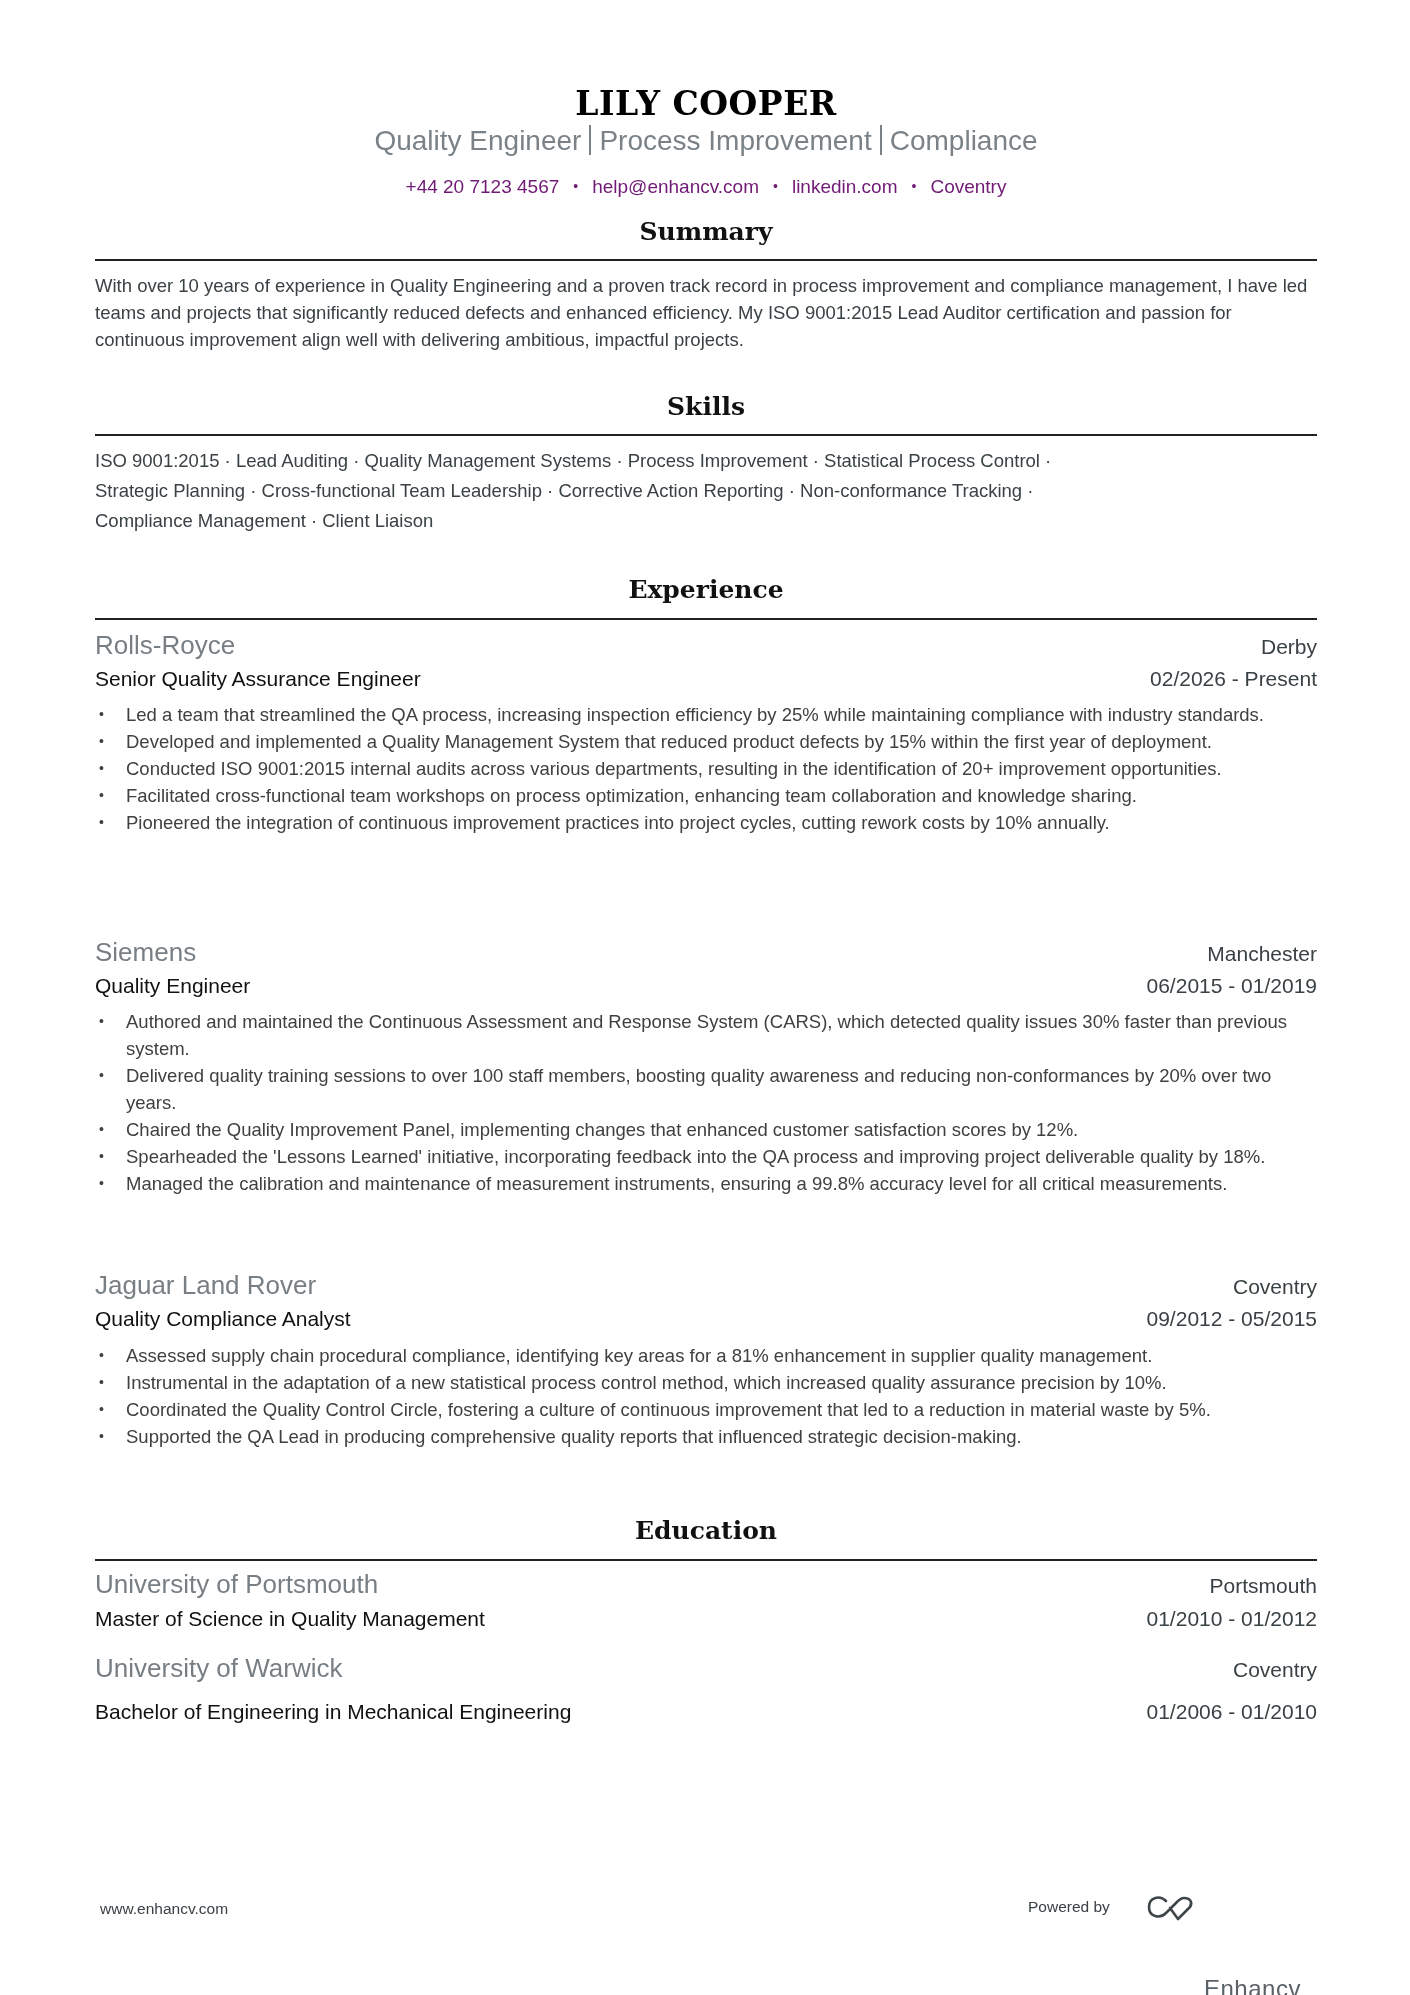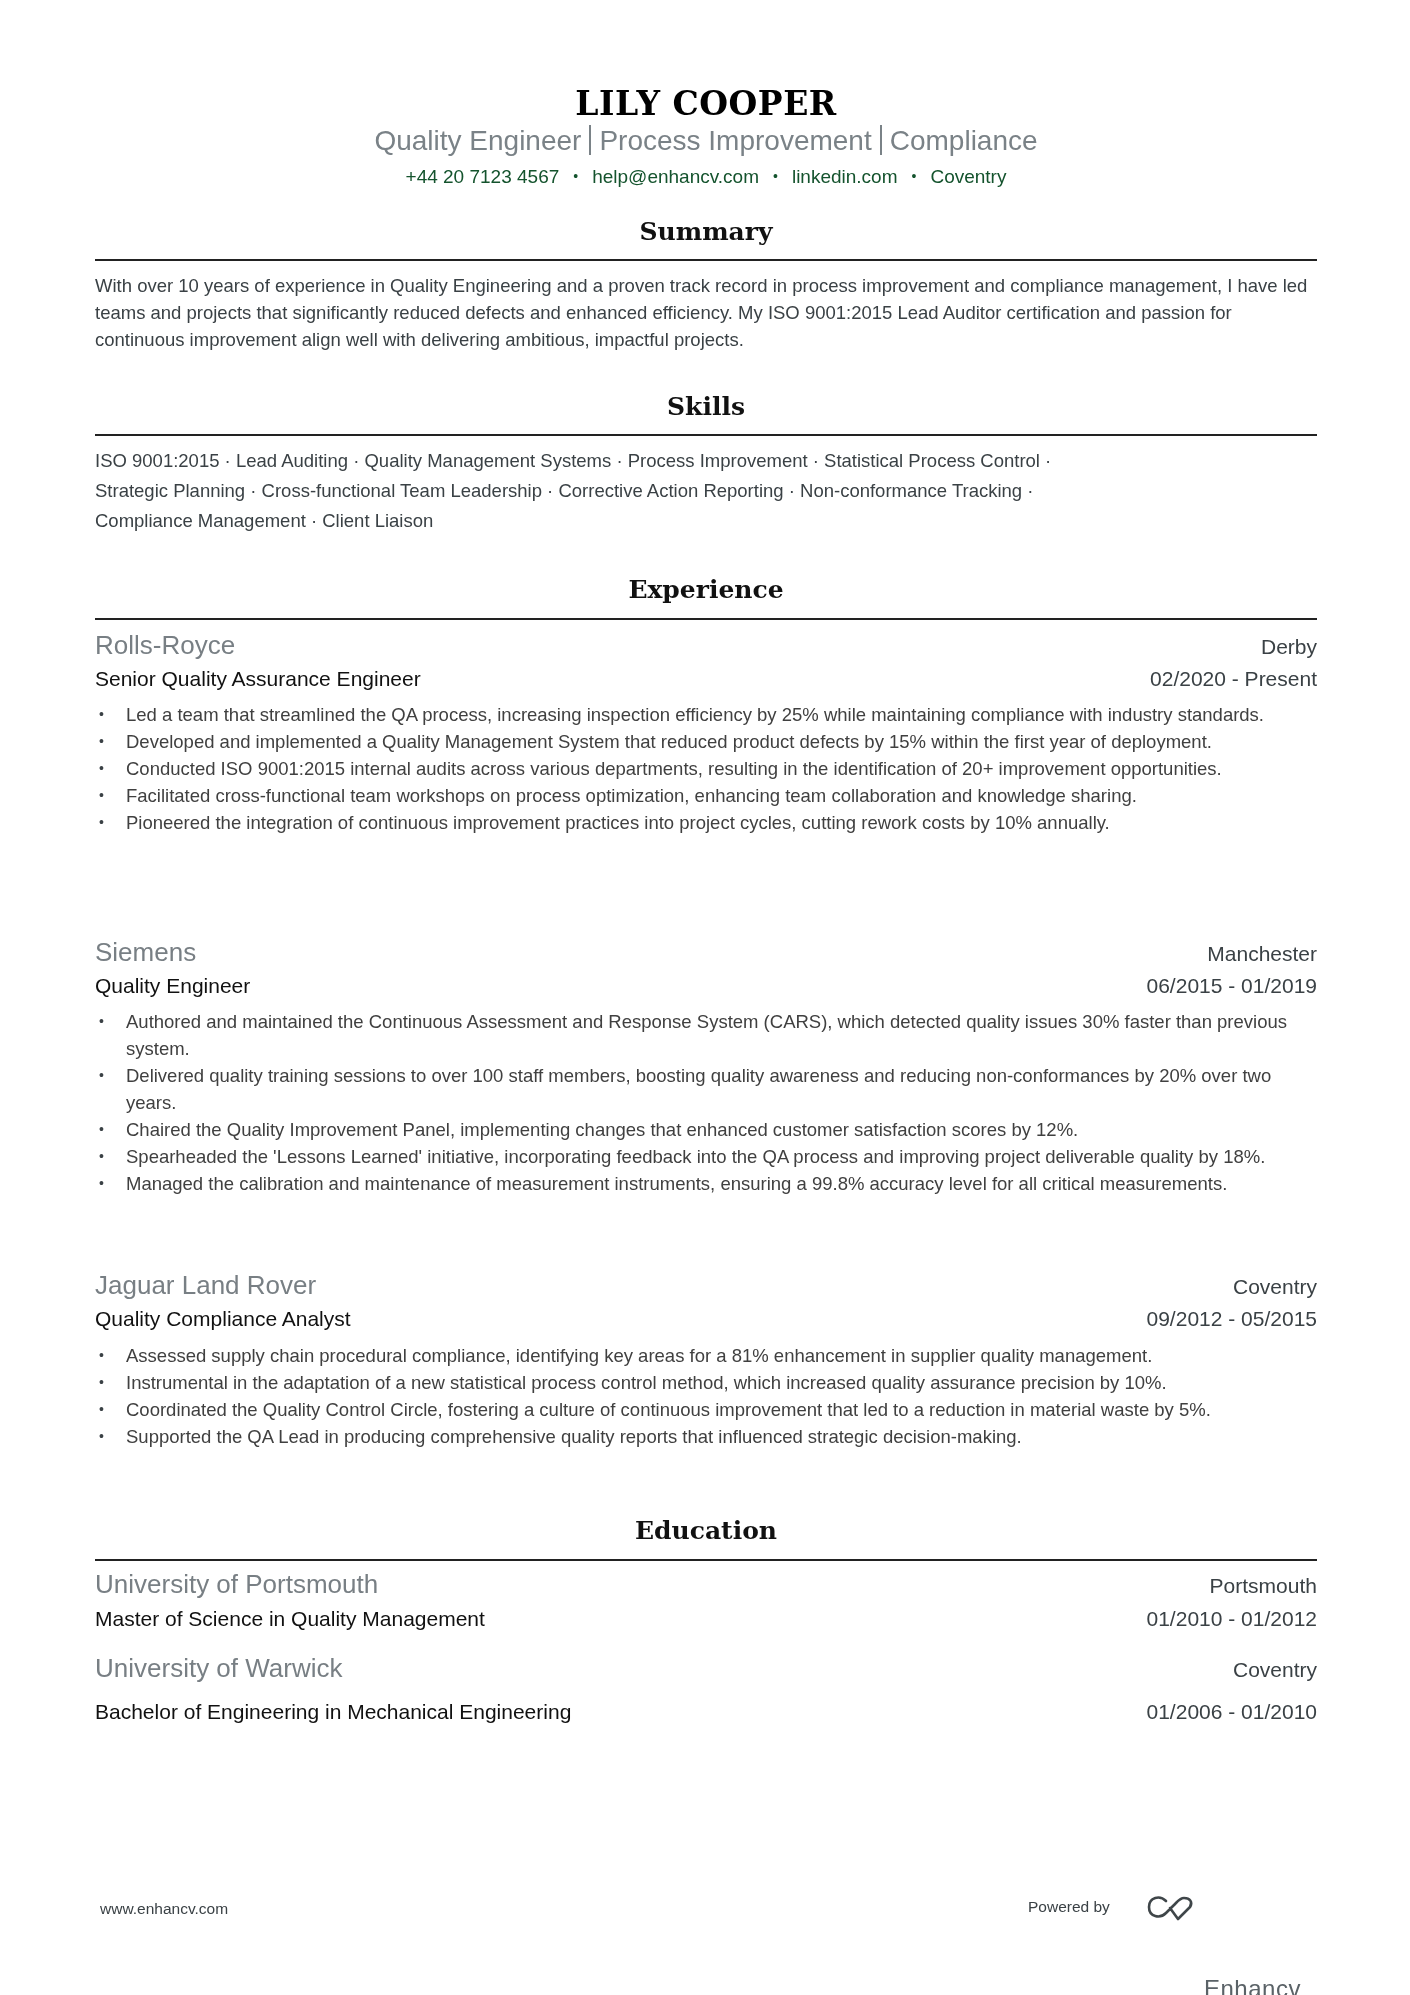--- a/index.html
+++ b/index.html
@@ -4,21 +4,21 @@
 <style>
   html, body { margin:0; padding:0; background:#ffffff; }
   body { width:1410px; height:1995px; position:relative; overflow:hidden;
          font-family:"Liberation Sans", "DejaVu Sans", sans-serif; color:#384347; }
   .page { position:absolute; left:95px; top:0; width:1222px; }
   .center { text-align:center; }
   .name { position:absolute; top:84px; left:0; width:100%; font-family:"DejaVu Serif", "Liberation Serif", serif;
           font-weight:bold; font-size:33px; color:#000; letter-spacing:0.5px; }
   .headline { position:absolute; top:125px; left:0; width:100%; font-size:28px; color:#7a8287; }
   .headline .sep { display:inline-block; width:2px; height:30px; background:#7a8287; vertical-align:-5px; margin:0 8px; }
-  .contact { position:absolute; top:166px; left:0; width:100%; font-size:19px; color:#14532d; }
+  .contact { position:absolute; top:176px; left:0; width:100%; font-size:19px; color:#701a75; }
   .contact .dot { margin:0 14px; font-size:14px; vertical-align:2px; }
   .sec-title { position:absolute; left:0; width:100%; text-align:center; font-family:"DejaVu Serif", "Liberation Serif", serif;
                font-weight:bold; font-size:25px; color:#111; }
   .rule { position:absolute; left:0; width:100%; height:2px; background:#222; }
   .para { position:absolute; left:0; width:100%; font-size:18.5px; line-height:27px; color:#3a4145; }
   .row { position:absolute; left:0; width:100%; display:flex; justify-content:space-between; align-items:baseline; }
   .company { font-size:26px; color:#787f84; }
   .loc { font-size:21px; color:#3a4145; }
   .role { font-size:21px; color:#111; }
   .dates { font-size:21px; color:#3a4145; }
@@ -57,21 +57,21 @@
 
   <div class="sec-title" style="top:575px;">Experience</div>
   <div class="rule" style="top:618px;"></div>
 
   <div class="row" style="top:630px;">
     <span class="company">Rolls-Royce</span>
     <span class="loc">Derby</span>
   </div>
   <div class="row" style="top:667px;">
     <span class="role">Senior Quality Assurance Engineer</span>
-    <span class="dates">02/2020 - Present</span>
+    <span class="dates">02/2026 - Present</span>
   </div>
   <ul class="bullets" style="top:701px;">
     <li>Led a team that streamlined the QA process, increasing inspection efficiency by 25% while maintaining compliance with industry standards.</li>
     <li>Developed and implemented a Quality Management System that reduced product defects by 15% within the first year of deployment.</li>
     <li>Conducted ISO 9001:2015 internal audits across various departments, resulting in the identification of 20+ improvement opportunities.</li>
     <li>Facilitated cross-functional team workshops on process optimization, enhancing team collaboration and knowledge sharing.</li>
     <li>Pioneered the integration of continuous improvement practices into project cycles, cutting rework costs by 10% annually.</li>
   </ul>
 
   <div class="row" style="top:937px;">

